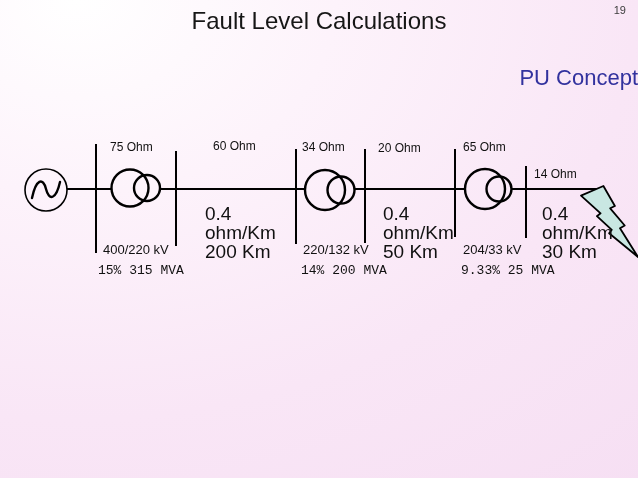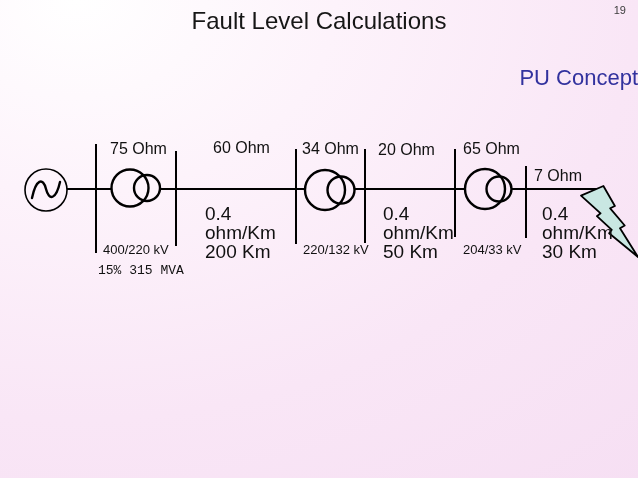--- a/index.html
+++ b/index.html
@@ -18,21 +18,21 @@
   .title{
     position:absolute; top:7px; left:0; width:100%;
     text-align:center; font-size:24px; color:#161616;
   }
   .subtitle{
     position:absolute; top:37px; left:0; width:100%;
     text-align:right; font-size:22px; color:#32329e;margin-top:28px;
   }
   .diagram-svg{ position:absolute; top:0; left:0; }
   .lbl{ position:absolute; white-space:nowrap; color:#111; }
-  .ohm{ font-size:16px; }
+  .ohm{ font-size:12px; }
   .lineblock{ font-size:19px; line-height:19px; }
   .kv{ font-size:13px; }
   .mva{ font-size:13px;font-family:Liberation Mono, monospace; }
 </style>
 </head>
 <body>
 
 <div class="slide">
 
   <div class="pagenum">19</div>
@@ -79,21 +79,21 @@
 
     <path d="M603.4 186 L614.9 206 L610.2 208.3 L624.7 225.5 L620 228.3 L638 257
              L609.1 233.3 L611.8 229.8 L596.9 216.2 L600.6 213.3 L581 195.6 Z" fill="#c9e7e2" stroke="#000" stroke-width="1.8" stroke-linejoin="round"></path>
   </svg>
 
   <div class="lbl ohm" style="left:110px;top:140px">75 Ohm</div>
   <div class="lbl ohm" style="left:213px;top:139px">60 Ohm</div>
   <div class="lbl ohm" style="left:302px;top:140px">34 Ohm</div>
   <div class="lbl ohm" style="left:378px;top:141px">20 Ohm</div>
   <div class="lbl ohm" style="left:463px;top:140px">65 Ohm</div>
-  <div class="lbl ohm" style="left:534px;top:167px">7 Ohm</div>
+  <div class="lbl ohm" style="left:534px;top:167px">14 Ohm</div>
 
   <div class="lbl lineblock" style="left:205px;top:204px">
     <div>0.4</div>
     <div>ohm/Km</div>
     <div>200 Km</div>
   </div>
   <div class="lbl lineblock" style="left:383px;top:204px">
     <div>0.4</div>
     <div>ohm/Km</div>
     <div>50 Km</div>
@@ -102,14 +102,16 @@
     <div>0.4</div>
     <div>ohm/Km</div>
     <div>30 Km</div>
   </div>
 
   <div class="lbl kv" style="left:103px;top:242px">400/220 kV</div>
   <div class="lbl kv" style="left:303px;top:242px">220/132 kV</div>
   <div class="lbl kv" style="left:463px;top:242px">204/33 kV</div>
 
   <div class="lbl mva" style="left:98px;top:263px">15% 315 MVA</div>
+  <div class="lbl mva" style="left:301px;top:263px">14% 200 MVA</div>
+  <div class="lbl mva" style="left:461px;top:263px">9.33% 25 MVA</div>
 
 </div>
 
 </body></html>

